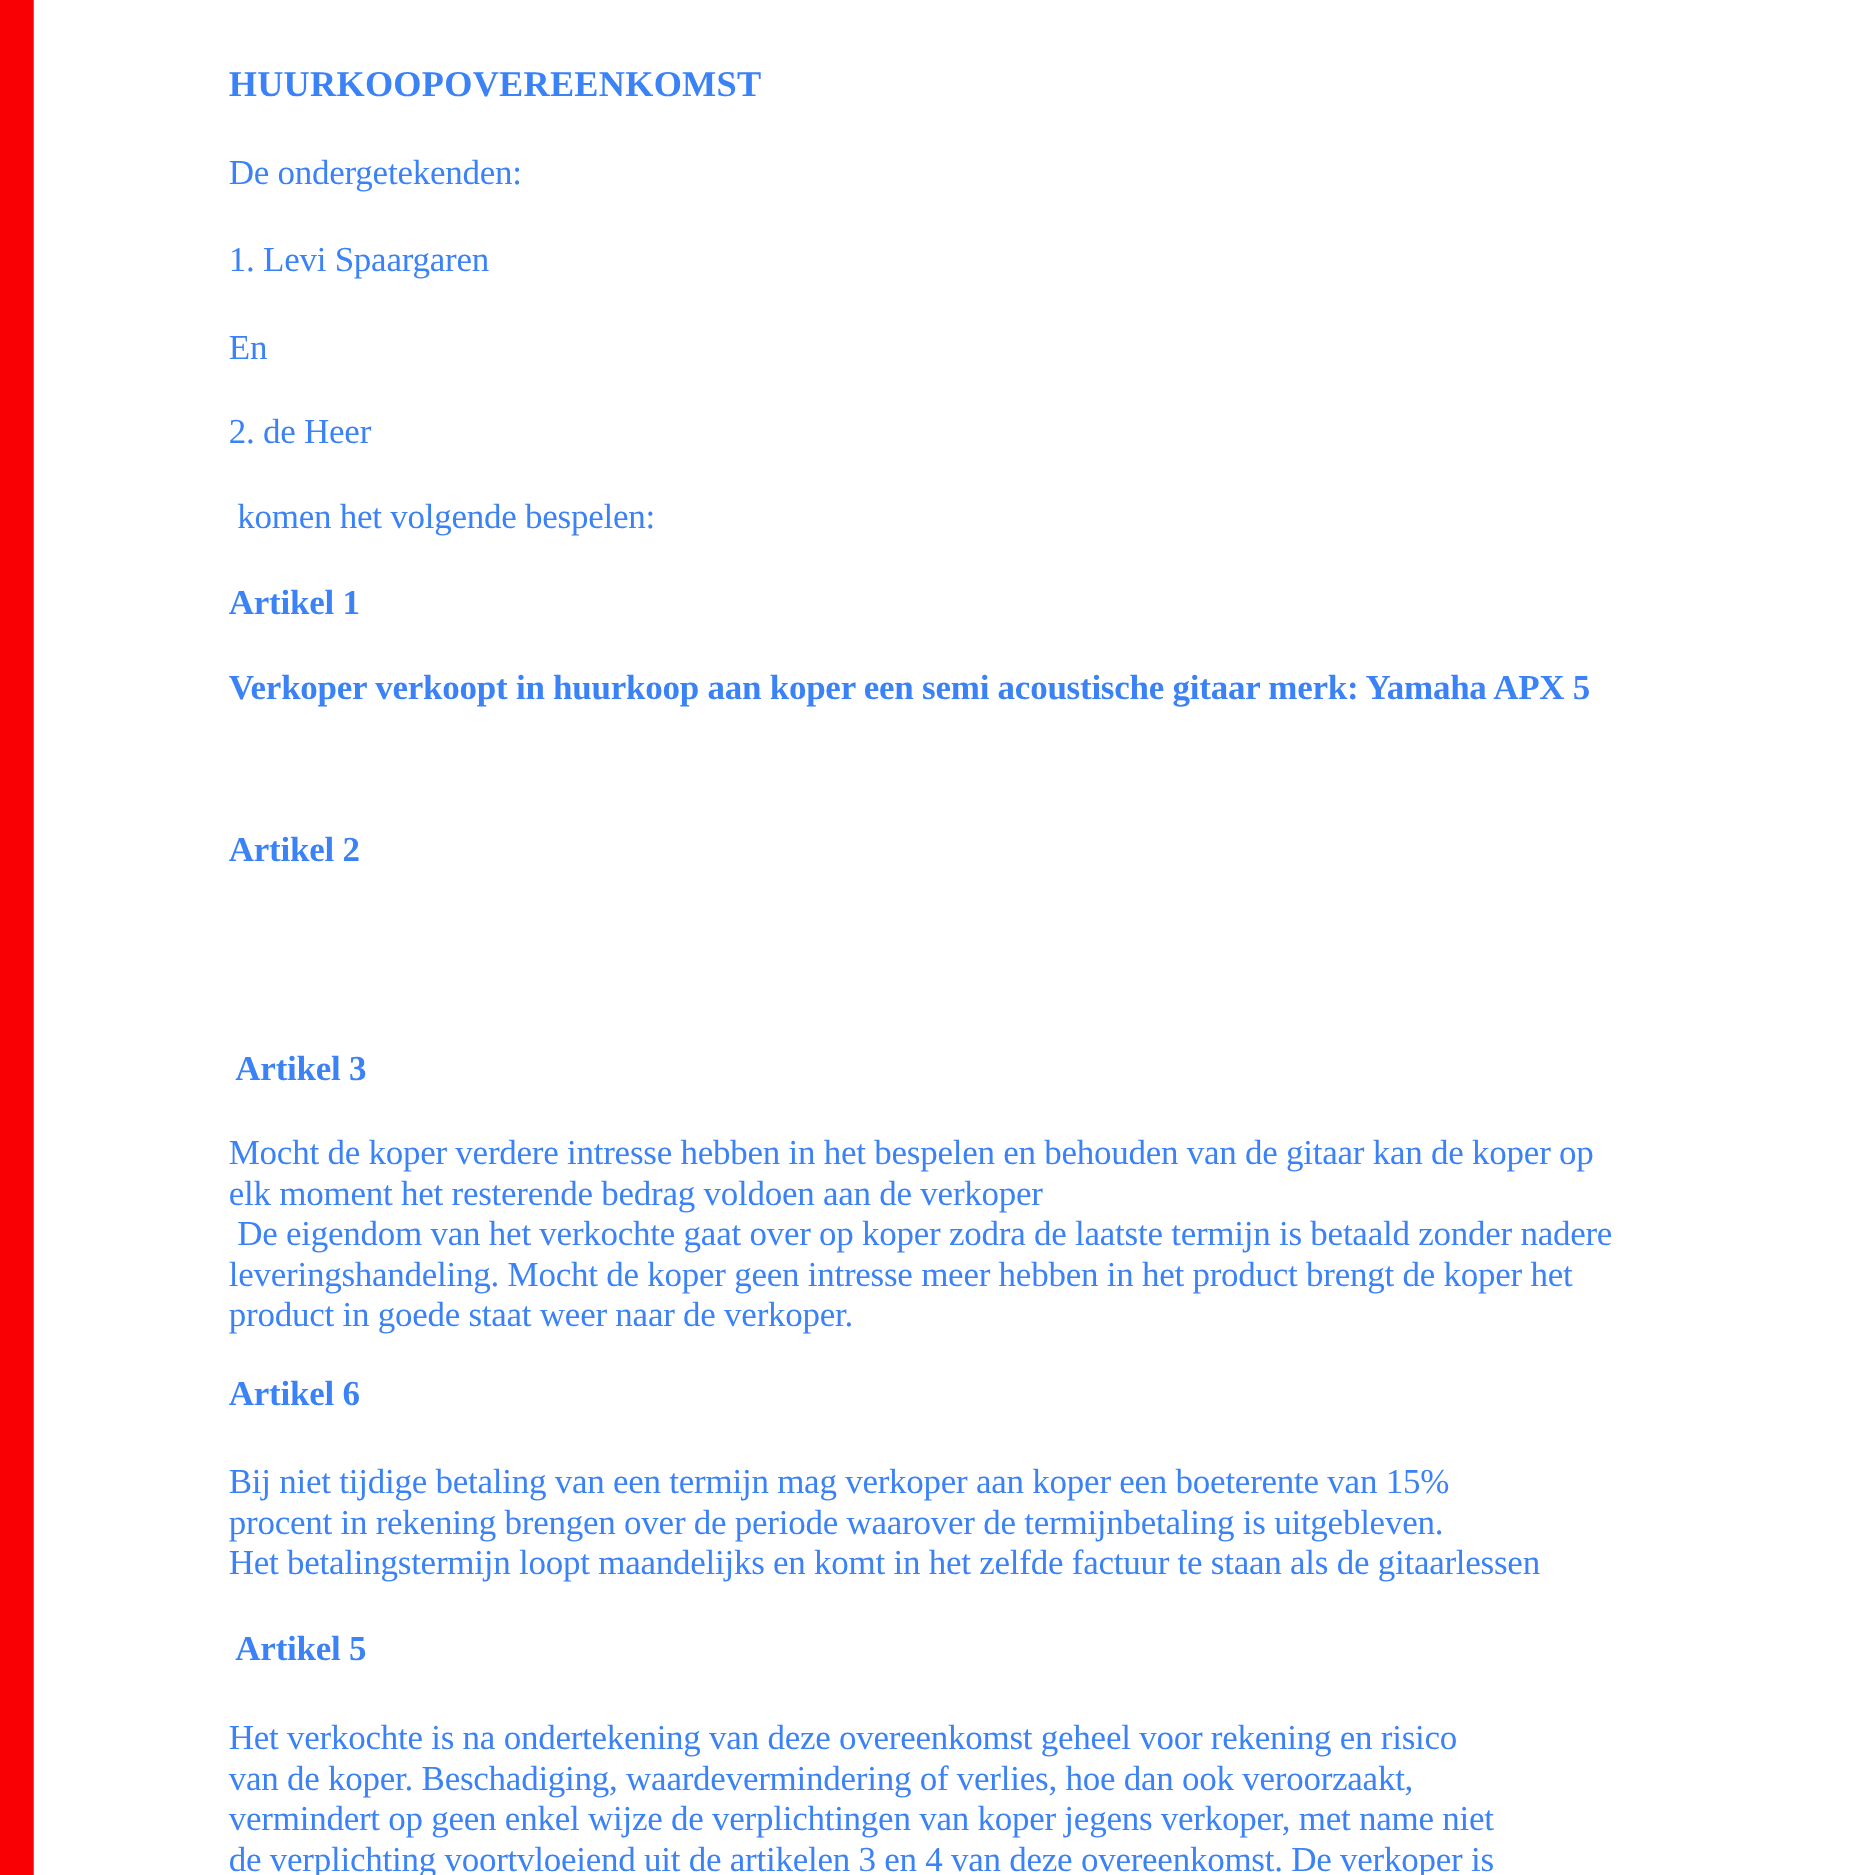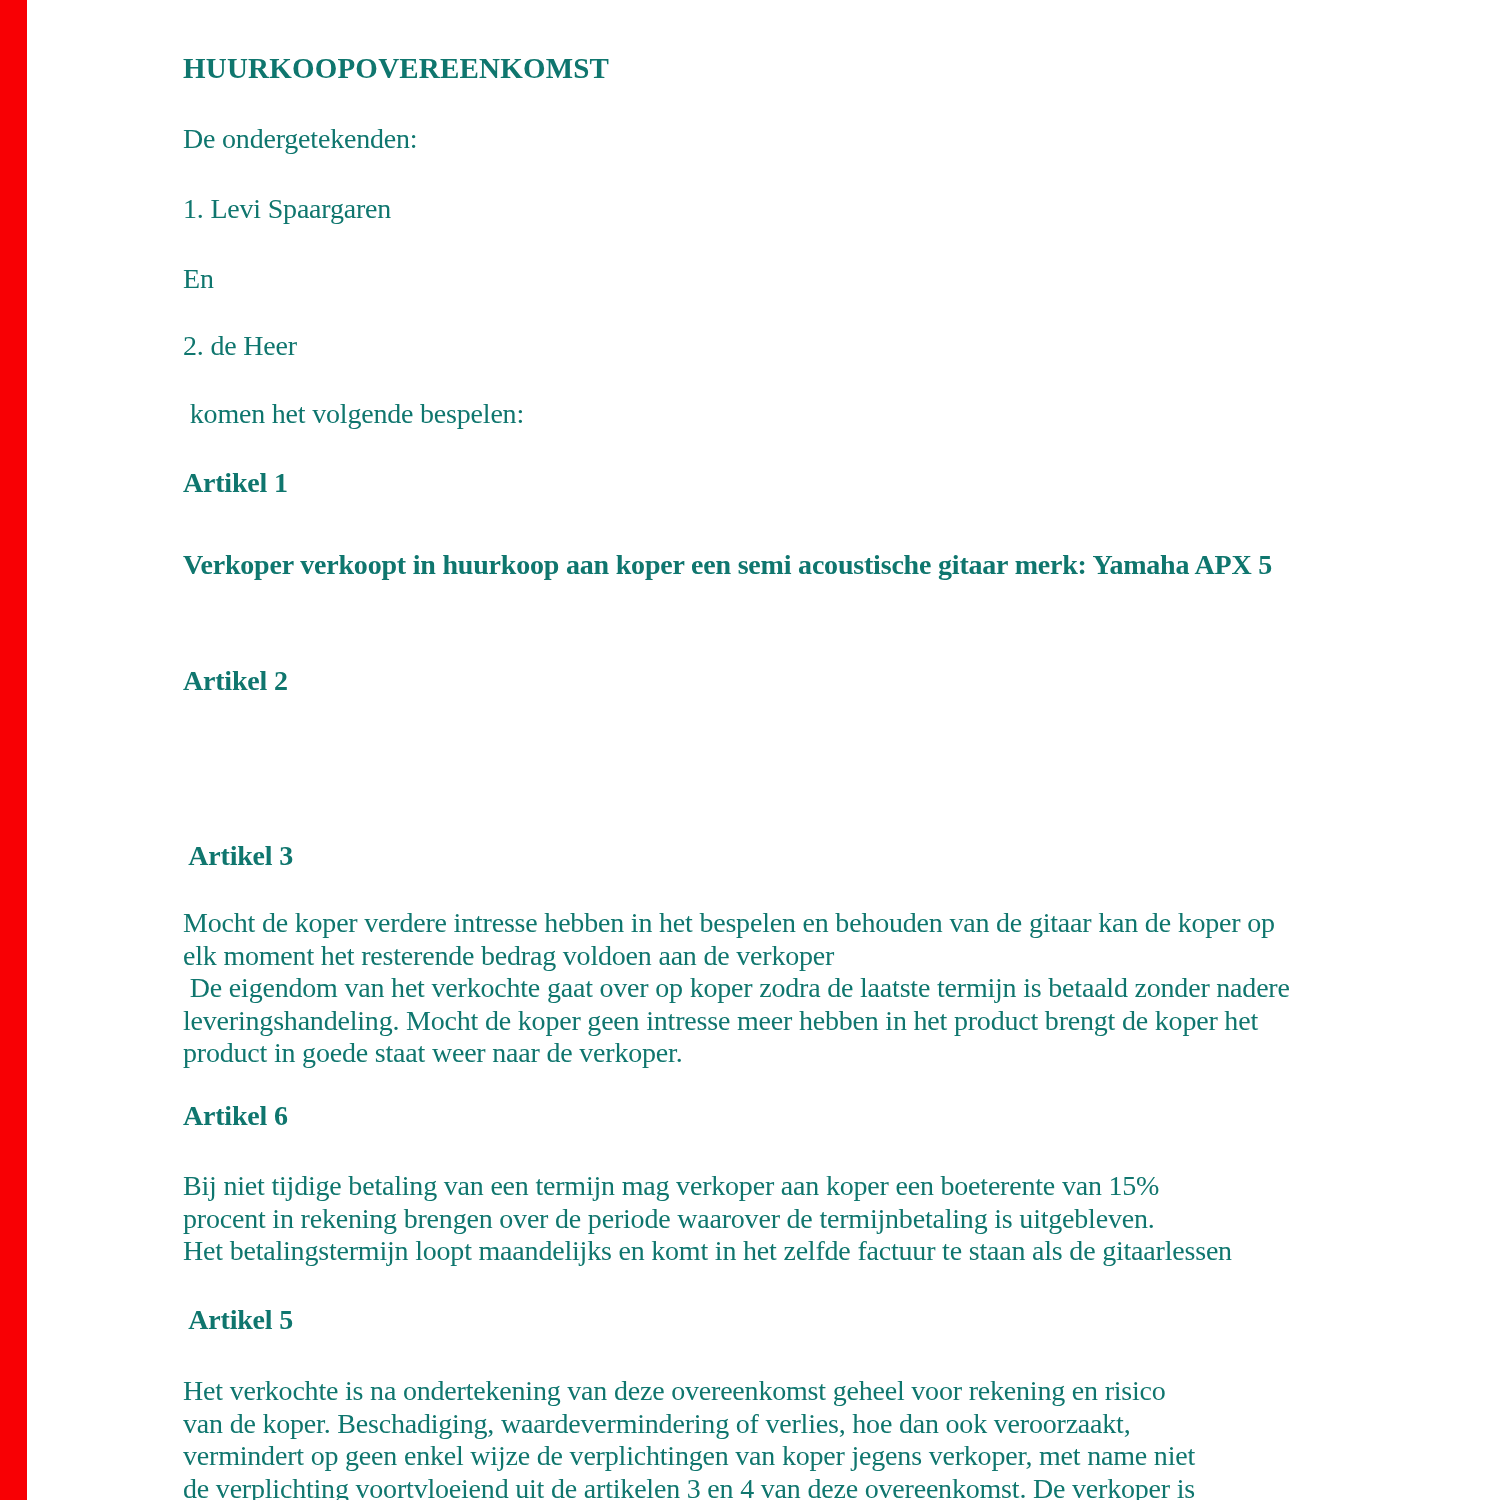--- a/index.html
+++ b/index.html
@@ -26,21 +26,21 @@
     height: 1500px;
     background: #f80004;
   }
   .line {
     position: absolute;
     left: 183px;
     font-size: 28px;
     line-height: 32.5px;
     letter-spacing: -0.2px;
     white-space: pre;
-    color: #0f766e;
+    color: #3b82f6;
   }
   .bold { font-weight: 700; text-align: right; }
   .title {
     font-size: 29px;
     font-weight: 700;
     letter-spacing: 0.2px;
   }
 </style>
 </head>
 <body>
@@ -56,21 +56,21 @@
   <div class="line" style="top:193px">1. Levi Spaargaren</div>
 
   <div class="line" style="top:263px">En</div>
 
   <div class="line" style="top:330px">2. de Heer</div>
 
   <div class="line" style="top:398px"> komen het volgende bespelen:</div>
 
   <div class="line bold" style="top:467px">Artikel 1</div>
 
-  <div class="line bold" style="top:549px">Verkoper verkoopt in huurkoop aan koper een semi acoustische gitaar merk: Yamaha APX 5</div>
+  <div class="line bold" style="top:535px">Verkoper verkoopt in huurkoop aan koper een semi acoustische gitaar merk: Yamaha APX 5</div>
 
 
   <div class="line bold" style="top:665px">Artikel 2</div>
 
 
   <div class="line bold" style="top:840px"> Artikel 3</div>
 
   <div class="line" style="top:907px">Mocht de koper verdere intresse hebben in het bespelen en behouden van de gitaar kan de koper op
 elk moment het resterende bedrag voldoen aan de verkoper
  De eigendom van het verkochte gaat over op koper zodra de laatste termijn is betaald zonder nadere

